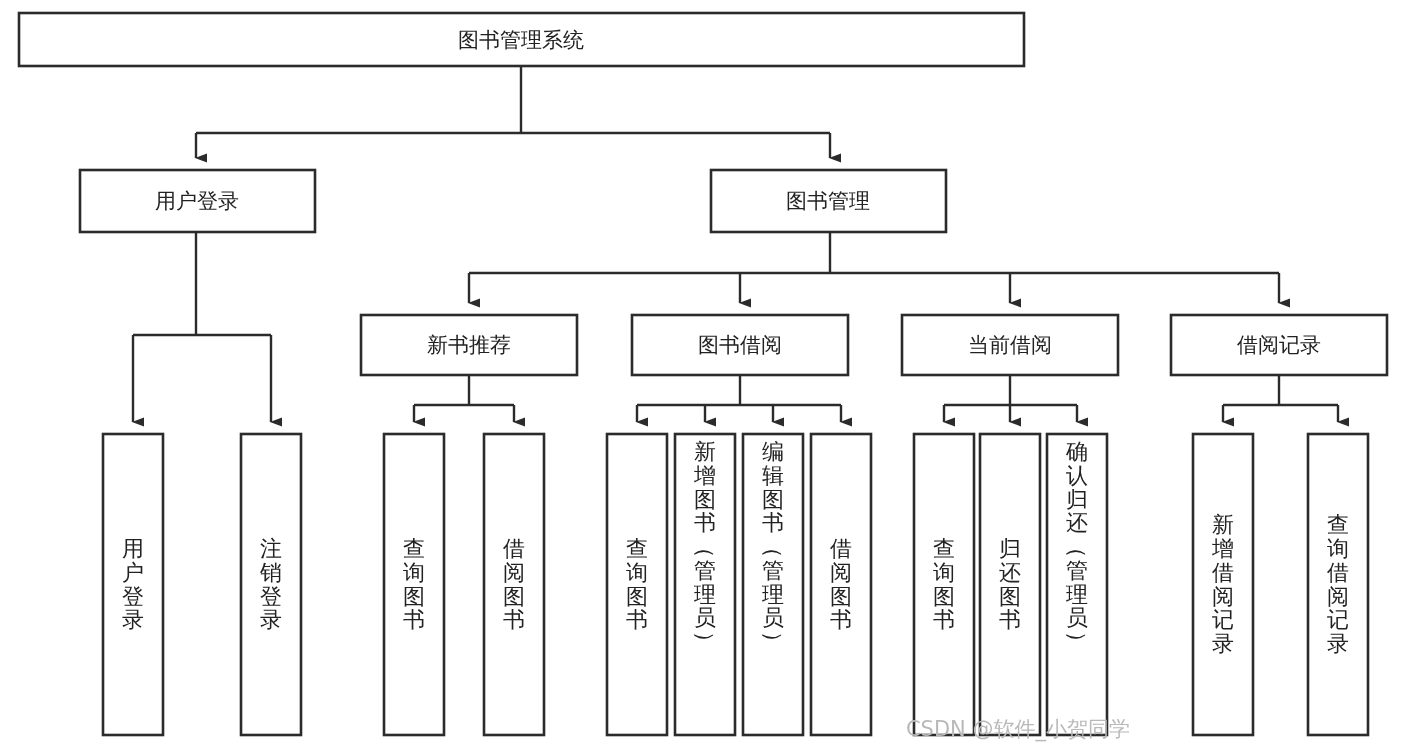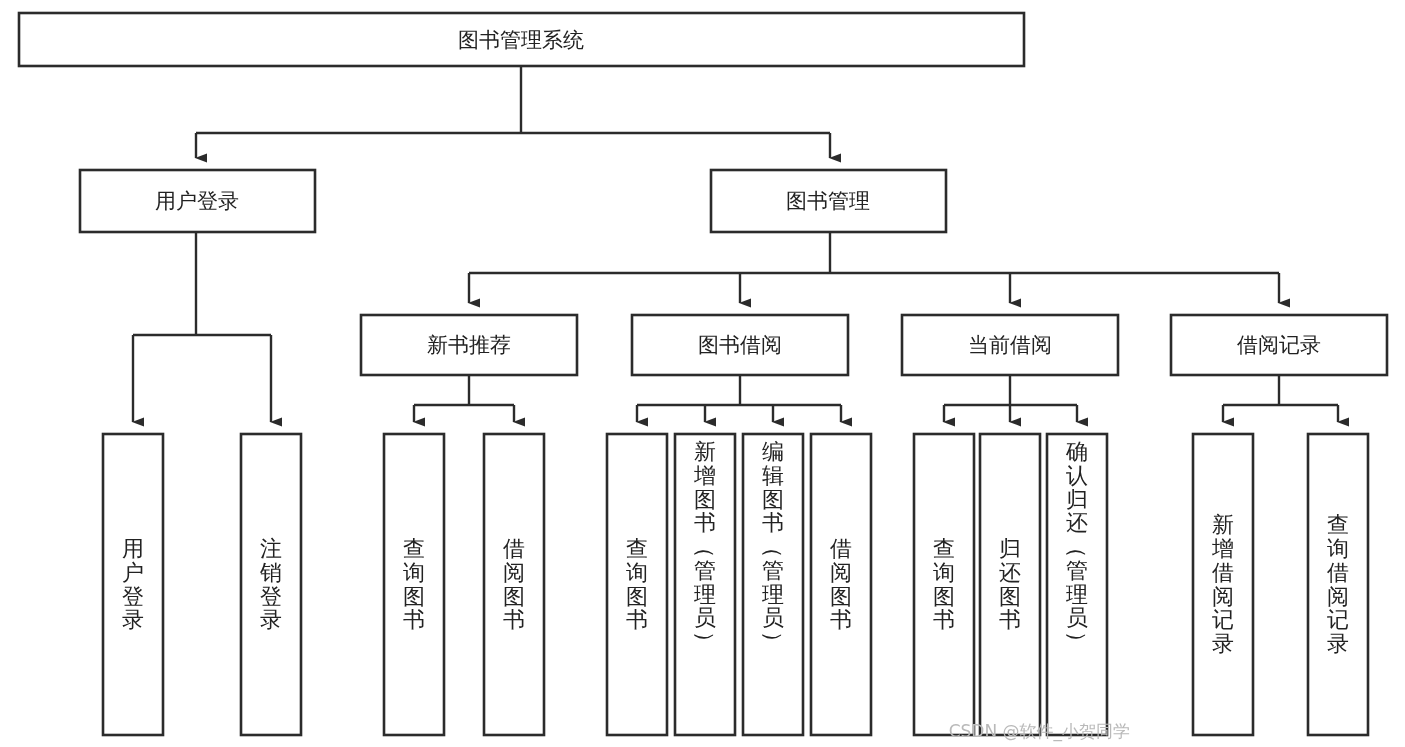--- a/index.html
+++ b/index.html
@@ -5,21 +5,21 @@
   html,body{margin:0;padding:0;background:#ffffff;}
   body{width:1405px;height:747px;overflow:hidden;
        font-family:"DejaVu Sans","Liberation Sans",sans-serif;}
   #diagram-root{position:relative;width:1136px;height:747px;}
   svg{display:block;}
   .node-box{fill:#ffffff;stroke:#2b2b2b;stroke-width:2.6;}
   .node-label{fill:#222222;font-size:21px;font-family:"DejaVu Sans","Liberation Sans",sans-serif;
               text-anchor:middle;dominant-baseline:middle;}
   .edge{stroke:#2b2b2b;stroke-width:2.4;fill:none;}
   .arrow-head{fill:#2b2b2b;}
-  .watermark{position:absolute;right:6px;bottom:4px;color:#b9b9b9;font-size:17px;
+  .watermark{position:absolute;right:6px;bottom:4px;color:#b9b9b9;font-size:21px;
              font-family:"DejaVu Sans","Liberation Sans",sans-serif;white-space:nowrap;}
   .vtext-wrap{position:absolute;display:flex;flex-direction:column;align-items:center;
               justify-content:flex-start;color:#222;font-size:22px;line-height:1.08;
               font-family:"DejaVu Sans","Liberation Sans",sans-serif;box-sizing:border-box;}
   .vtext-wrap span{display:block;text-align:center;}
   .vtext-wrap.centered{justify-content:center;}
   .vrot{display:inline-block;transform:rotate(90deg);}
 </style>
 </head>
 <body>

